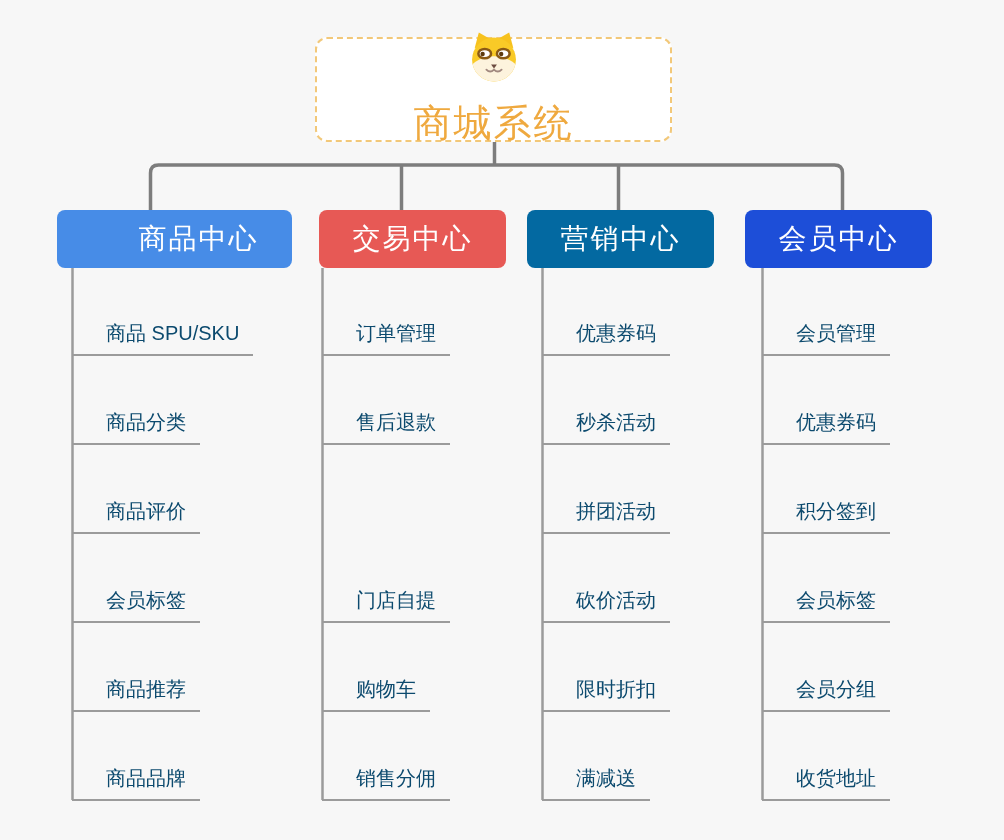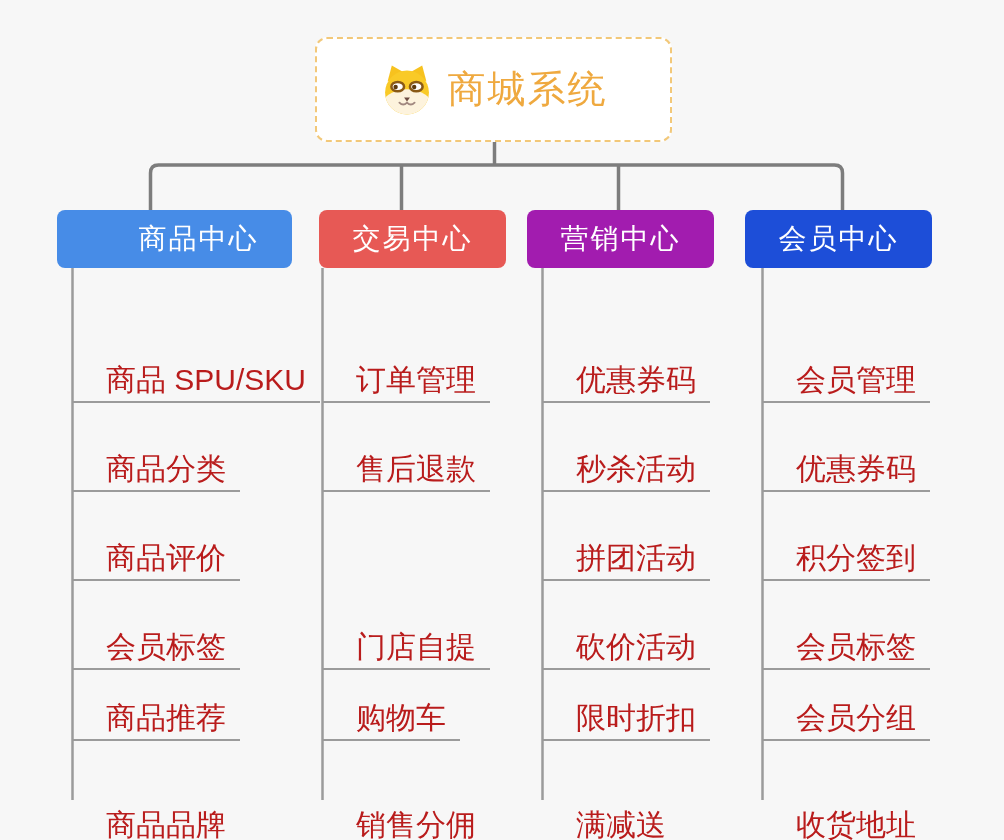--- a/index.html
+++ b/index.html
@@ -8,39 +8,40 @@
     background:#f7f7f7; overflow:hidden;
     font-family:"Liberation Sans", sans-serif;
   }
   svg.wires { position:absolute; left:0; top:0; pointer-events:none; }
 
   .root {
     position:absolute; left:315px; top:37px; width:357px; height:105px;
     background:#ffffff; border:2px dashed #f2c879; border-radius:12px;
     box-sizing:border-box; display:flex; align-items:center; justify-content:center; gap:14px;
     cursor:pointer;
+    flex-direction:column;
   }
   .root-title { font-size:38px; color:#EFA93F; letter-spacing:2px; }
   .root-icon { width:54px; height:54px; flex:0 0 auto; }
 
   .hdr {
     position:absolute; top:210px; height:58px; width:187px;
     border-radius:8px; color:#ffffff; font-size:28px; letter-spacing:2px;
     display:flex; align-items:center; justify-content:center; cursor:pointer;
   }
   .h0 { left:57px; }  .h1 { left:307px;margin-left:12px; }  .h2 { left:527px; }  .h3 { left:745px; }
 
   .item {
-    position:absolute; font-size:30px; color:#b91c1c; line-height:28px;
+    position:absolute; font-size:20px; color:#0c4a6e; line-height:28px;
     padding:0 14px 7px 34px; border-bottom:2px solid #9b9b9b;
-    white-space:nowrap; cursor:pointer;margin-top:47px;
+    white-space:nowrap; cursor:pointer;
   }
   .c0 { left:72px; }  .c1 { left:322px; }  .c2 { left:542px; }  .c3 { left:762px; }
   .r0 { top:319px; } .r1 { top:408px; } .r2 { top:497px; }
-  .r3 { top:586px; } .r4 { top:657px; } .r5 { top:764px;text-align:center; }
+  .r3 { top:586px; } .r4 { top:675px; } .r5 { top:764px;text-align:center; }
 </style>
 </head>
 <body>
 
 <div class="canvas">
 
   <svg class="wires" width="1004" height="840">
     <g fill="none" stroke-width="3.5" style="stroke: rgb(125, 125, 125);">
       <path d="M494.5 140 V165"></path>
       <path d="M150.5 210 L150.5 173 Q150.5 165 158.5 165 L834.5 165 Q842.5 165 842.5 173 L842.5 210"></path>
@@ -73,21 +74,21 @@
     </svg>
     <span class="root-title" style="color: rgb(239, 169, 63);">商城系统</span>
   </div>
 
   <div class="hdr h0" style="background: rgb(71, 140, 231); padding-left: 48px;">
     <span>商品中心</span>
   </div>
   <div class="hdr h1" style="background: rgb(231, 89, 85);">
     <span>交易中心</span>
   </div>
-  <div class="hdr h2" style="background: #a21caf;">
+  <div class="hdr h2" style="background: #0369a1;">
     <span>营销中心</span>
   </div>
   <div class="hdr h3" style="background: #1d4ed8;">
     <span>会员中心</span>
   </div>
 
   <div class="item c0 r0">商品 SPU/SKU</div>
   <div class="item c0 r1">商品分类</div>
   <div class="item c0 r2">商品评价</div>
   <div class="item c0 r3">会员标签</div>

